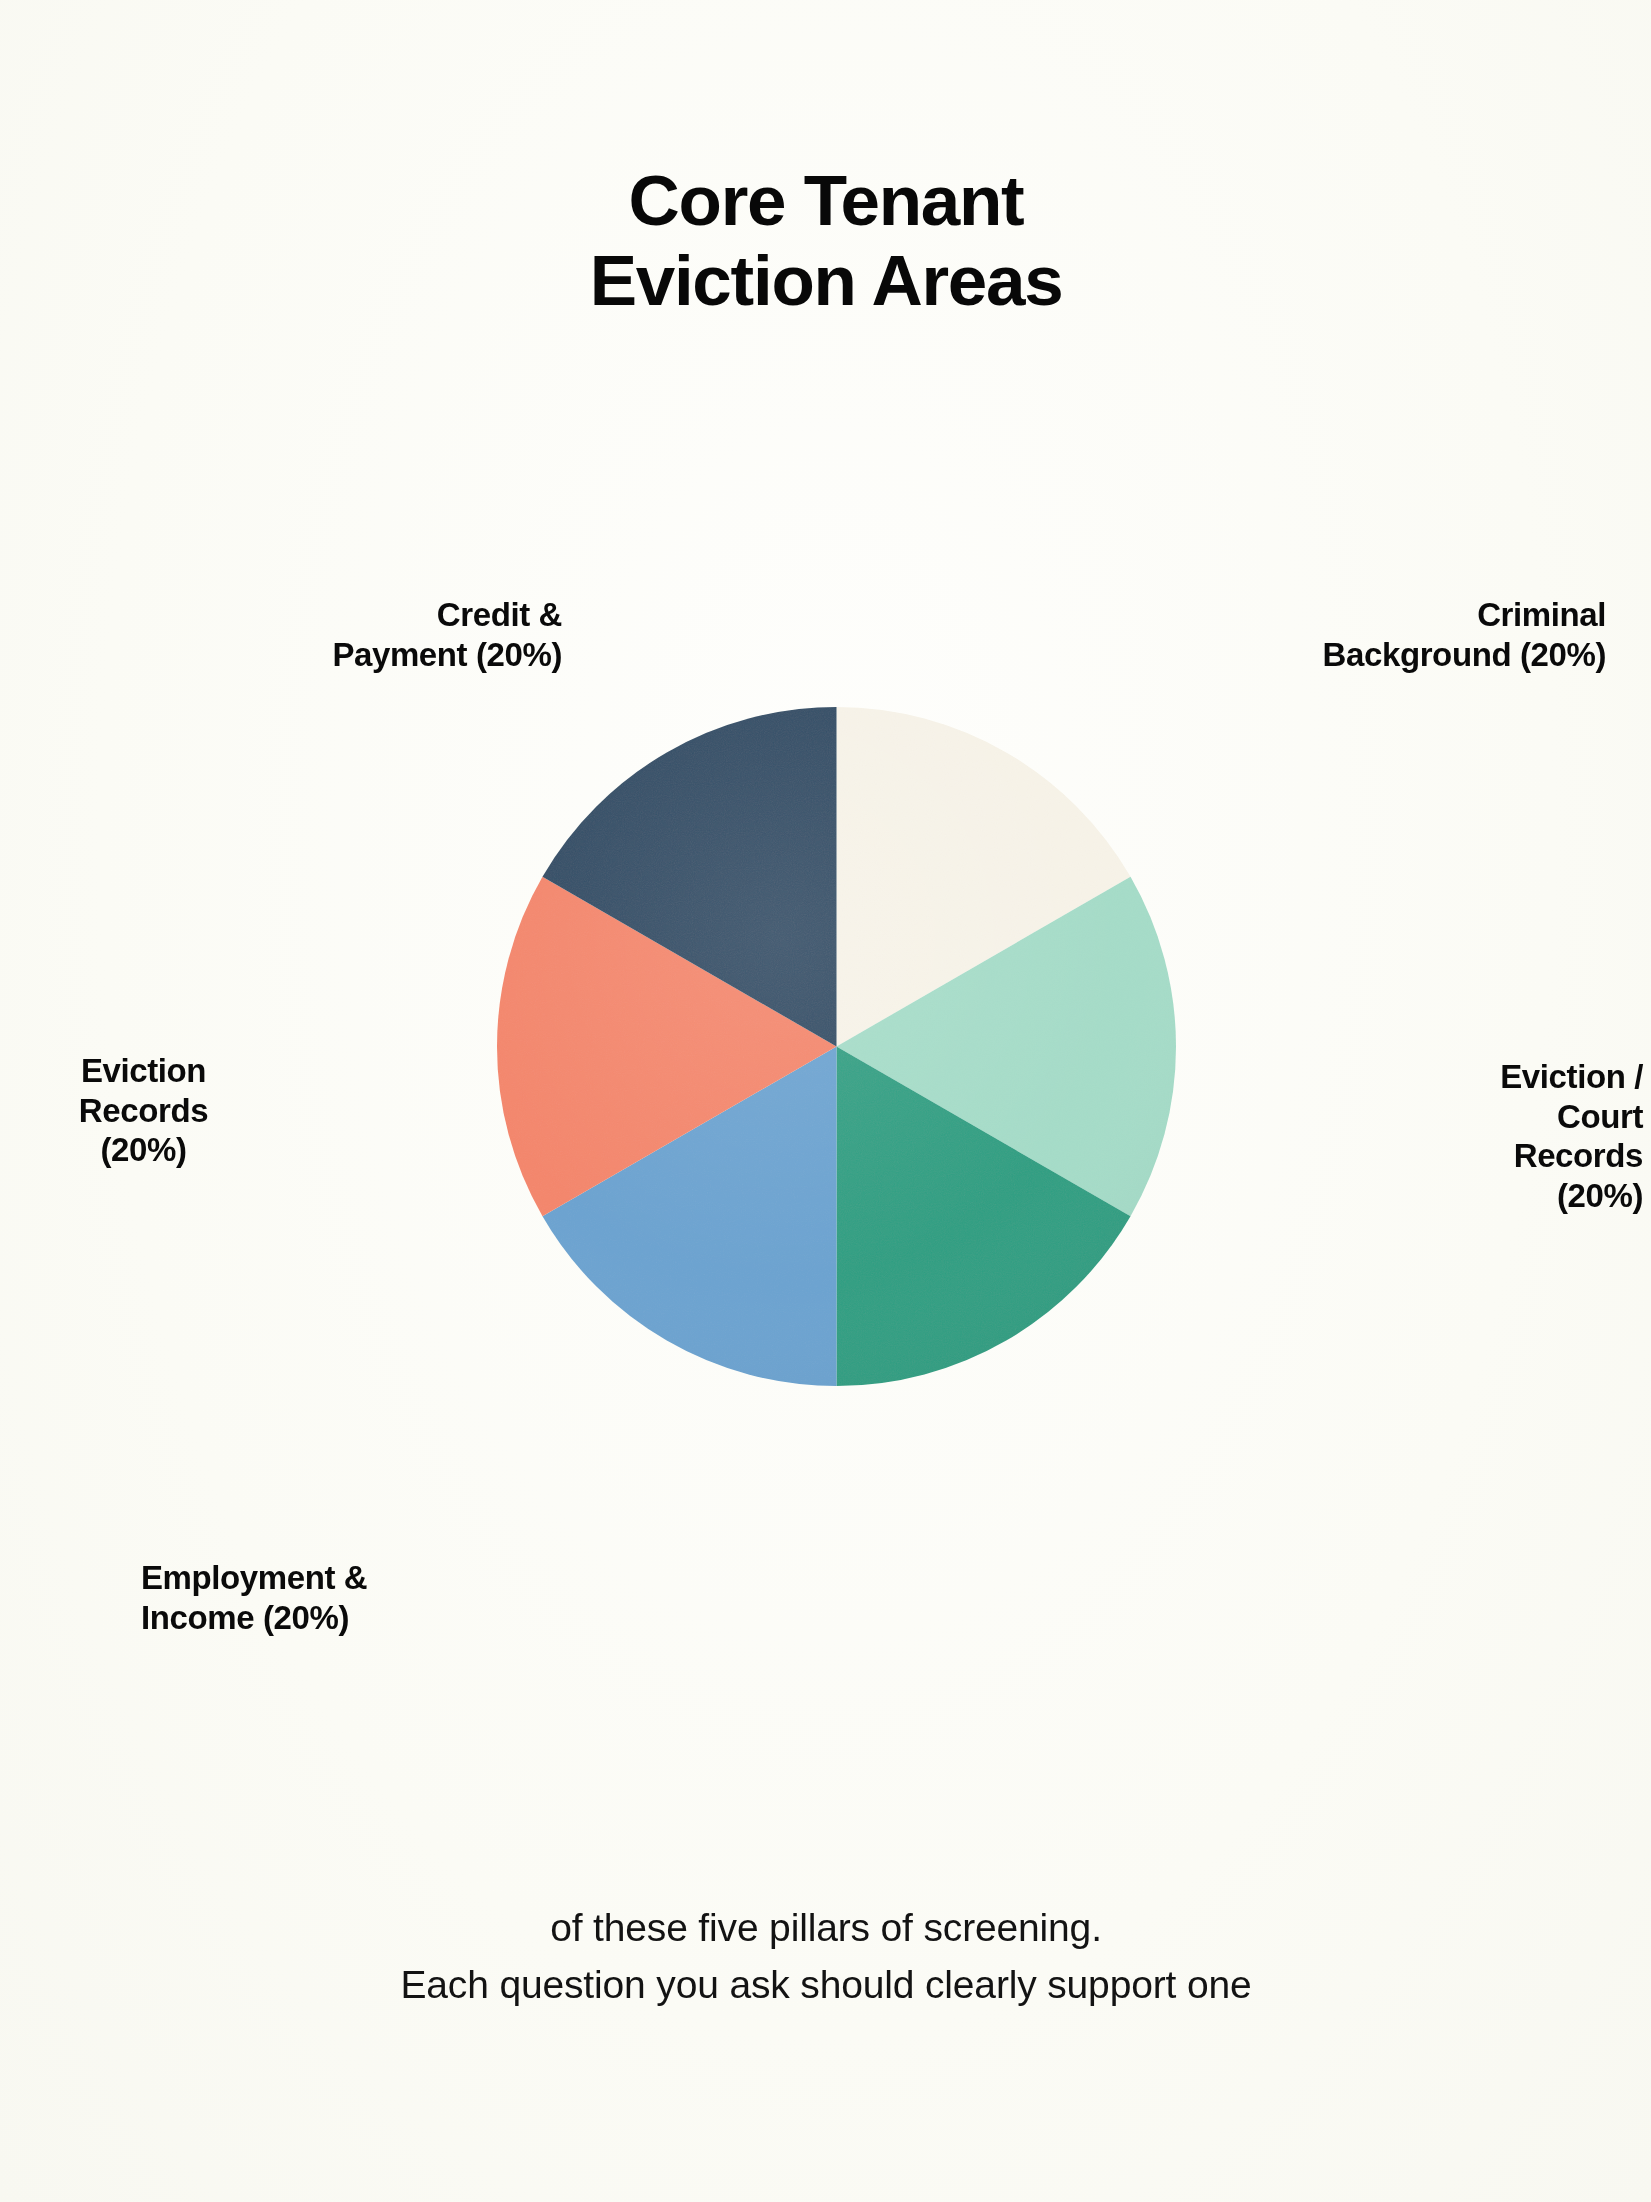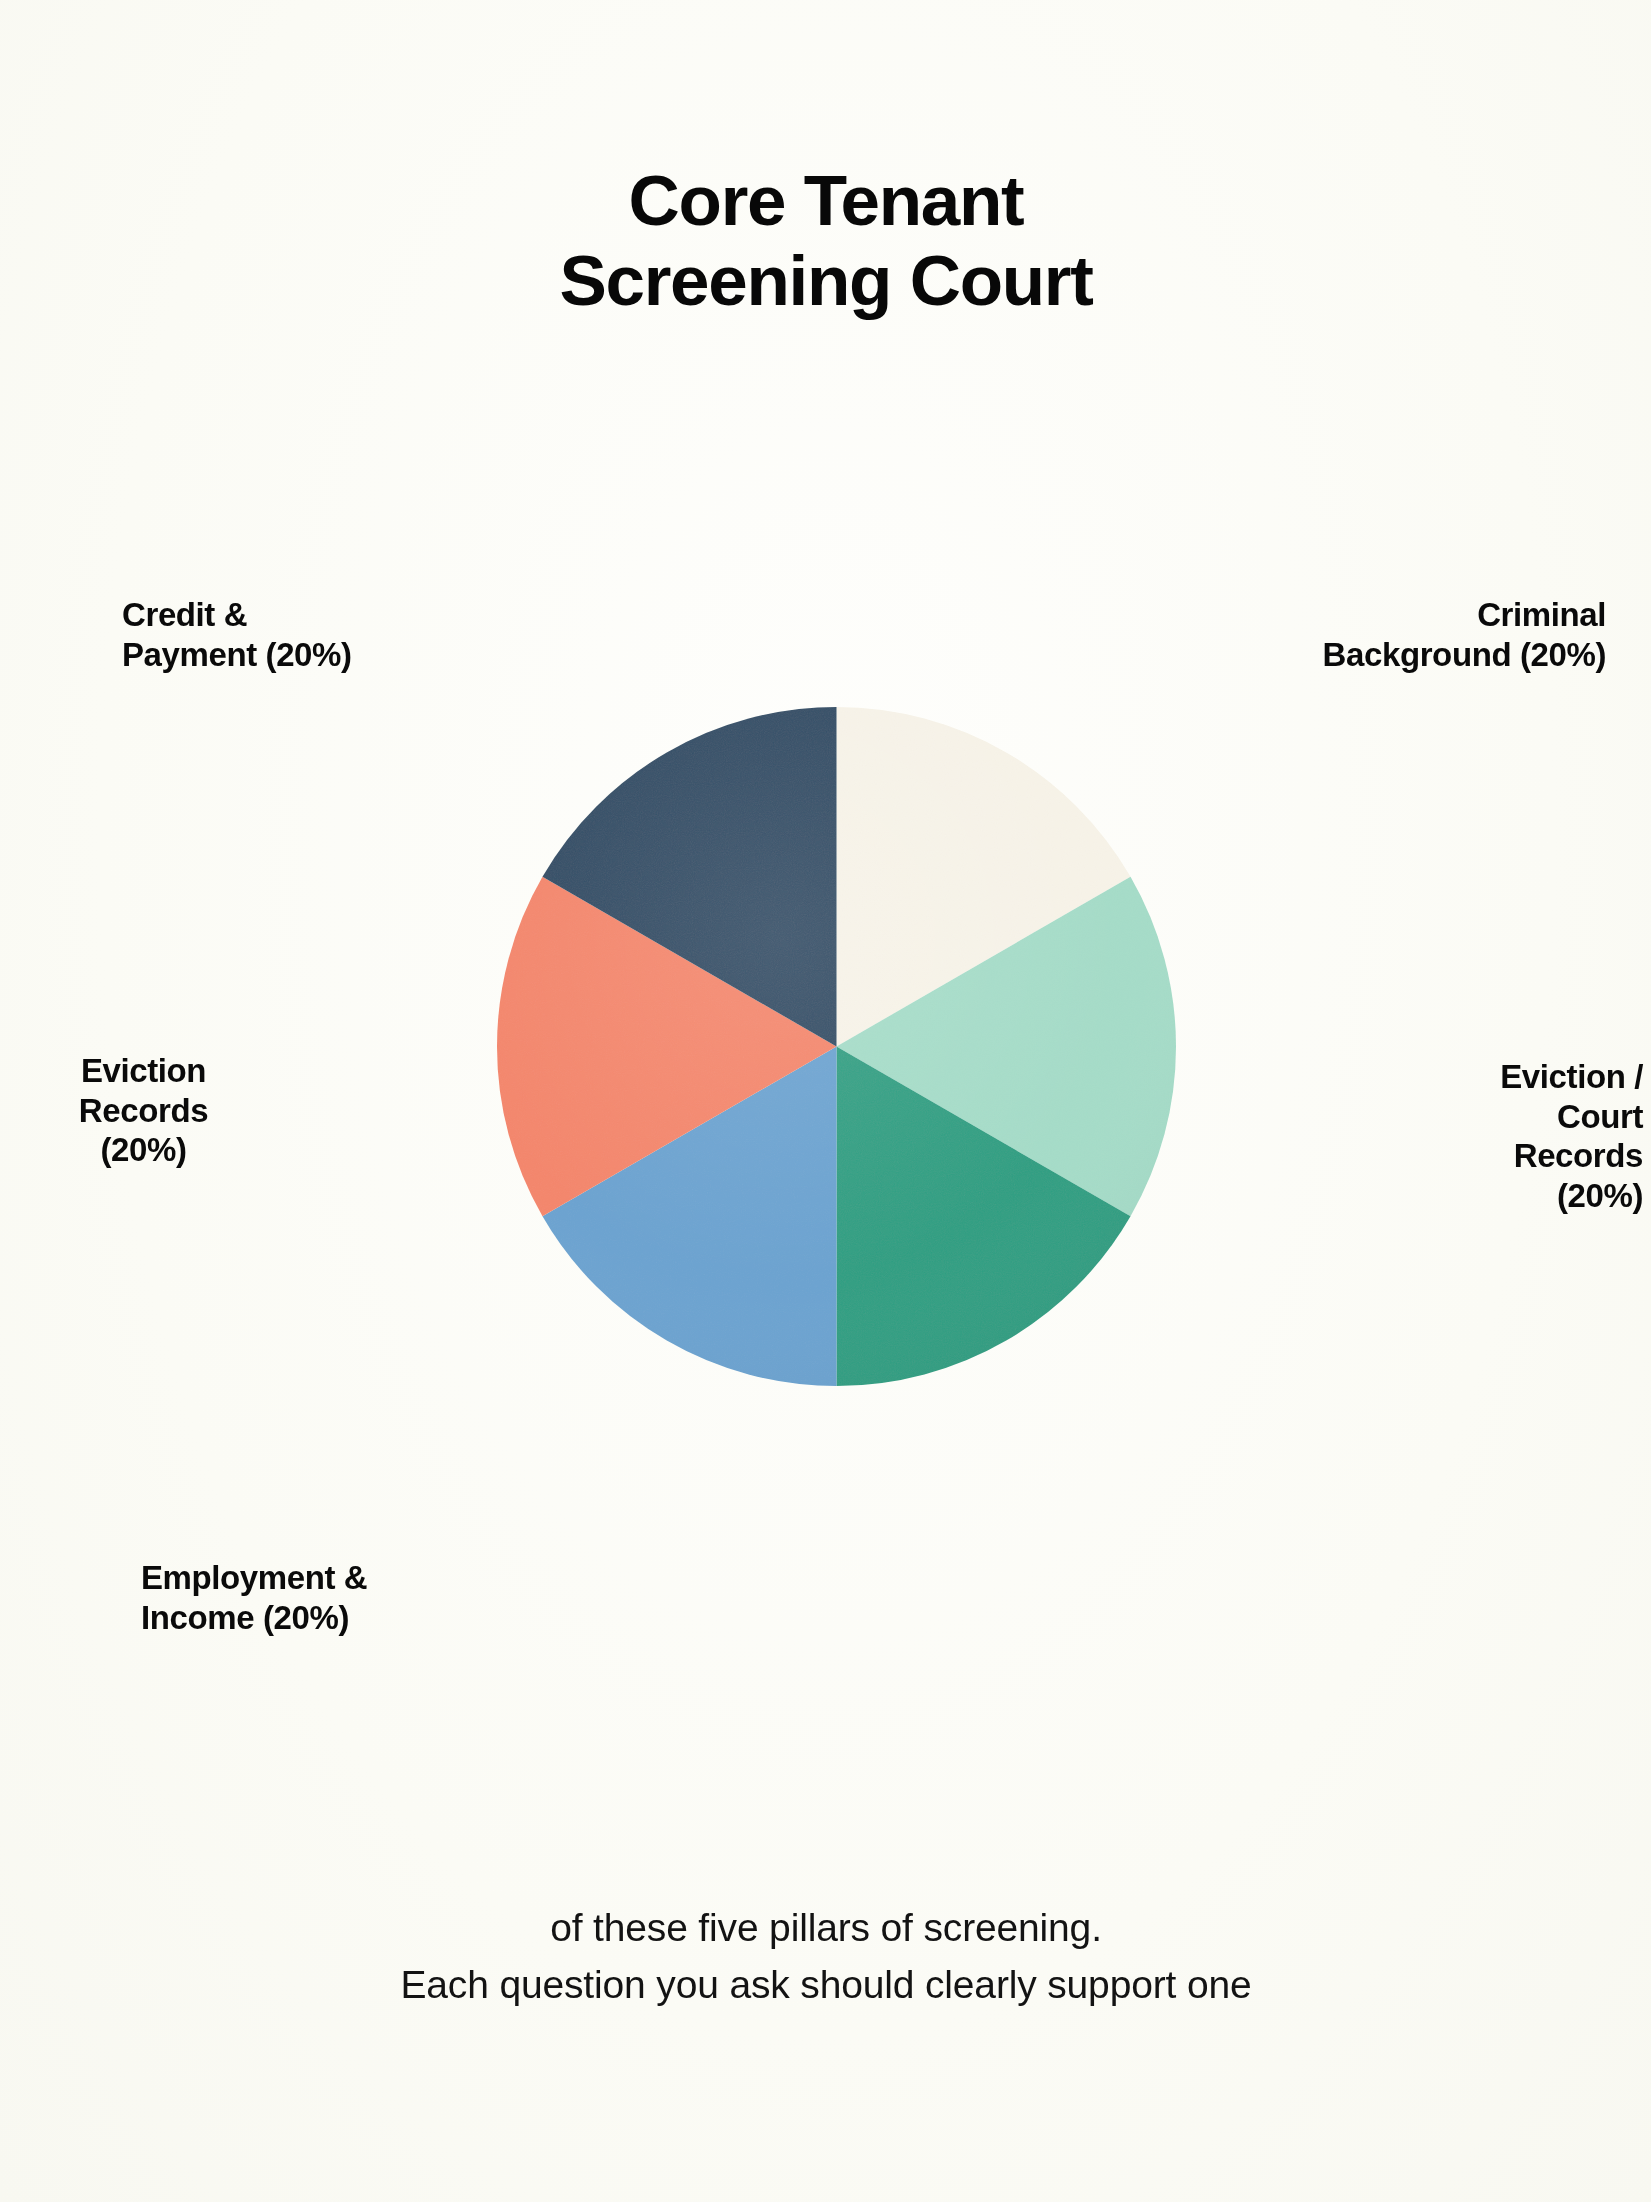--- a/index.html
+++ b/index.html
@@ -77,21 +77,21 @@
     line-height: 1.2;
     font-weight: 700;
     letter-spacing: -0.012em;
     color: #0a0a0a;
     white-space: pre-line;
   }
 
   .lbl-credit-payment {
     right: 1090px;
     top: 595px;
-    text-align: left;
+    text-align: right;
     width: 440px;
   }
 
   .lbl-criminal-background {
     left: 1128px;
     top: 595px;
     text-align: right;
     width: 478px;
   }
 
@@ -144,21 +144,21 @@
     white-space: nowrap;
   }
 </style>
 </head>
 <body>
 
 <div class="poster">
 
   <div class="title-block">
     <span class="title-line">Core Tenant</span>
-    <span class="title-line">Screening Court</span>
+    <span class="title-line">Eviction Areas</span>
   </div>
 
   <div class="chart-stage">
 
     <div class="pie-wrap">
       <svg class="pie-svg" viewBox="0 0 710 710">
         <defs>
           <filter id="grain" x="-5%" y="-5%" width="110%" height="110%">
             <feTurbulence type="fractalNoise" baseFrequency="0.9" numOctaves="2" result="n"></feTurbulence>
             <feColorMatrix in="n" type="saturate" values="0" result="ng"></feColorMatrix>

